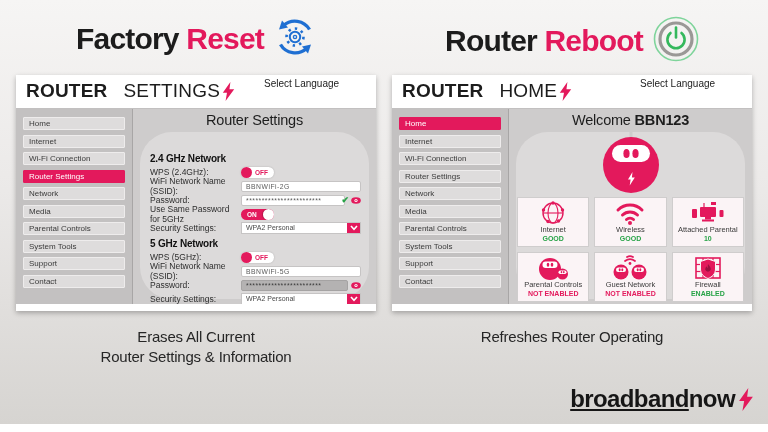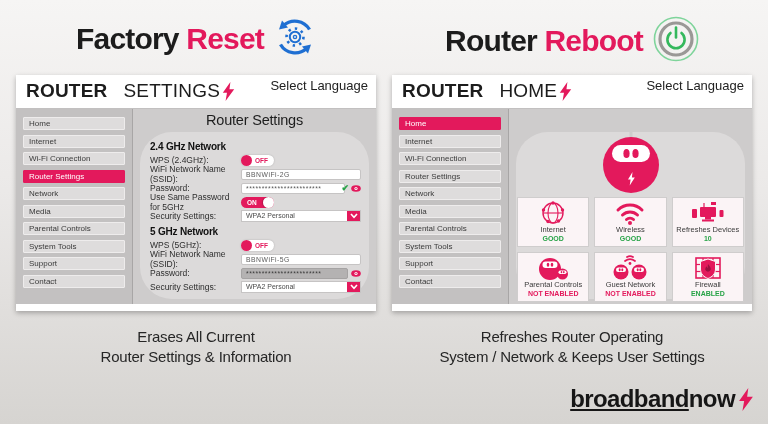--- a/index.html
+++ b/index.html
@@ -14,35 +14,35 @@
   .big-title .txt { font-size:30px; font-weight:800; letter-spacing:-0.8px; white-space:nowrap; }
   .big-title .txt .accent { color:#e3195c; }
   
   .panel { position:absolute; top:75px; width:360px; height:236px; background:#fff; box-shadow:0 2px 5px rgba(0,0,0,.28); }
   .panel-header { position:relative; height:33px; background:#fff; }
   .brand { position:absolute; left:10px; top:5px; font-size:19px; letter-spacing:.2px; display:flex; align-items:center; color:#1c1c1c; }
   .brand .b { font-weight:800; }
   .brand .l { font-weight:400; margin-left:16px; }
   .brand svg { margin-left:2px; }
   .lang { position:absolute; right:8px; top:3px; width:104px; }
-  .lang-label { font-size:13px; color:#222; text-align:right; margin-bottom:20px; }
+  .lang-label { font-size:10px; color:#222; margin-bottom:20px; }
   .lang-select { display:flex; height:13px; border:1px solid #b9b7b7; }
   .lang-value { flex:1; background:#d8d6d6; font-size:7px; line-height:11px; padding-left:4px; color:#333; }
   .lang-btn { width:15px; background:#e3195c; display:flex; align-items:center; justify-content:center; }
   .panel-body { position:absolute; top:33px; left:0; right:0; bottom:7px; display:flex; border-top:1px solid #c2c0c0; }
   
   .sidebar { width:117px; background:#c3c1c1; border-right:1px solid #a8a6a6; padding:8px 7px 0 7px; }
   .side-item { height:13px; line-height:11px; background:#dedcdc; border:1px solid #eeecec; border-radius:1px; font-size:8px; color:#3a3a3a; padding-left:5px; margin-bottom:4.5px; cursor:pointer; }
   .side-item.active { background:#e3195c; border-color:#e3195c; color:#fff; }
   
   .main { flex:1; background:#cecccc; position:relative; overflow:hidden; }
   .main-title { position:relative; z-index:2; font-size:14.5px; text-align:center; padding-top:3px; color:#1d1d1d; letter-spacing:-0.2px; }
   .main-title .bold { font-weight:800; }
   .watermark { position:absolute; left:58px; top:28px; z-index:1; opacity:.85; }
-  .card { position:absolute; left:7px; right:7px; top:23px; bottom:5px; background:rgba(221,219,219,.92); z-index:2; padding-top:6px;border-radius:32px; }
+  .card { position:absolute; left:7px; right:7px; top:23px; bottom:5px; background:rgba(221,219,219,.92); z-index:2; padding-top:18px;border-radius:32px; }
   .sec-head { font-size:10px; font-weight:800; color:#111; margin:3px 0 1px 10px; letter-spacing:-0.2px; }
   .frow { display:flex; align-items:center; height:14px; padding:0 8px 0 10px; }
   .flabel { flex:1; font-size:8.5px; color:#2d2d2d; }
   .fctrl { width:120px; display:flex; align-items:center; position:relative; }
   
   .toggle { position:relative; width:33px; height:11px; border-radius:6px; cursor:pointer; }
   .toggle.off { background:#fff; box-shadow:0 0 2px rgba(0,0,0,.2); }
   .toggle.off .knob { position:absolute; left:0; top:0; width:11px; height:11px; border-radius:50%; background:#e3195c; }
   .toggle.off .tg-label { position:absolute; left:14px; top:2px; font-size:6.5px; font-weight:700; color:#e3195c; }
   .toggle.on { background:#e3195c; }
@@ -279,20 +279,24 @@
         <div class="side-item">Wi-Fi Connection</div>
         <div class="side-item">Router Settings</div>
         <div class="side-item">Network</div>
         <div class="side-item">Media</div>
         <div class="side-item">Parental Controls</div>
         <div class="side-item">System Tools</div>
         <div class="side-item">Support</div>
         <div class="side-item">Contact</div>
       </div>
       <div class="main">
+        <div class="main-title">
+          <span>Welcome</span>
+          <span class="bold">BBN123</span>
+        </div>
         <div class="card"></div>
         <div class="robot-wrap">
           <svg width="62" height="64" viewBox="0 0 62 64">
             <line x1="31" y1="1" x2="31" y2="8" stroke="#cecccc" stroke-width="3"></line>
             <circle cx="31" cy="34" r="28" fill="#e3195c"></circle>
             <rect x="12" y="14" width="38" height="17" rx="8.5" fill="#fff"></rect>
             <ellipse cx="26.5" cy="22.5" rx="3.1" ry="4.6" fill="#e3195c"></ellipse>
             <ellipse cx="35.5" cy="22.5" rx="3.1" ry="4.6" fill="#e3195c"></ellipse>
             <path d="M32.5 41 L28 48.5 H30.6 L29.7 54.5 L34.8 46.5 H31.9 Z" fill="#fff"></path>
           </svg>
@@ -331,21 +335,21 @@
               <svg width="34" height="24" viewBox="0 0 34 24" fill="none">
                 <line x1="13" y1="2" x2="13" y2="6" stroke="#e3195c" stroke-width="1.2"></line>
                 <rect x="20" y="1" width="5" height="3" fill="#e3195c"></rect>
                 <rect x="9" y="6" width="16" height="10" rx="1" fill="#e3195c"></rect>
                 <rect x="14" y="16" width="6" height="2.5" fill="#e3195c"></rect>
                 <rect x="11" y="18.5" width="12" height="2" fill="#e3195c"></rect>
                 <rect x="1" y="8" width="5" height="9" rx="1" fill="#e3195c"></rect>
                 <rect x="28.5" y="9" width="4" height="7" rx="1" fill="#e3195c"></rect>
               </svg>
             </span>
-            <span class="tile-label">Refreshes Devices</span>
+            <span class="tile-label">Attached Parental</span>
             <span class="tile-status status-good">10</span>
           </div>
           <div class="tile">
             <span class="tile-icon">
               <svg width="32" height="25" viewBox="0 0 32 25" fill="none">
                 <circle cx="13" cy="13" r="11" fill="#e3195c"></circle>
                 <rect x="5.5" y="5.5" width="15" height="6.5" rx="3.2" fill="#fff"></rect>
                 <ellipse cx="11" cy="8.7" rx="1.3" ry="2" fill="#e3195c"></ellipse>
                 <ellipse cx="15" cy="8.7" rx="1.3" ry="2" fill="#e3195c"></ellipse>
                 <circle cx="25.5" cy="18" r="5.5" fill="#e3195c"></circle>
@@ -398,21 +402,20 @@
       </div>
     </div>
   </div>
 
   <div class="caption" style="left:16px;">
     <div>Erases All Current</div>
     <div>Router Settings &amp; Information</div>
   </div>
   <div class="caption" style="left:392px;">
     <div>Refreshes Router Operating</div>
-    <div>System / Network &amp; Keeps User Settings</div>
   </div>
 
   <div class="logo">
     <span class="n1">broadband</span>
       <span class="n2">now</span>
     <svg width="16" height="23" viewBox="0 0 12 20">
         <path d="M8 0 L0 11.2 H4.4 L2.9 20 L12 7.6 H7 Z" fill="#e3195c"></path>
       </svg>
   </div>
 

